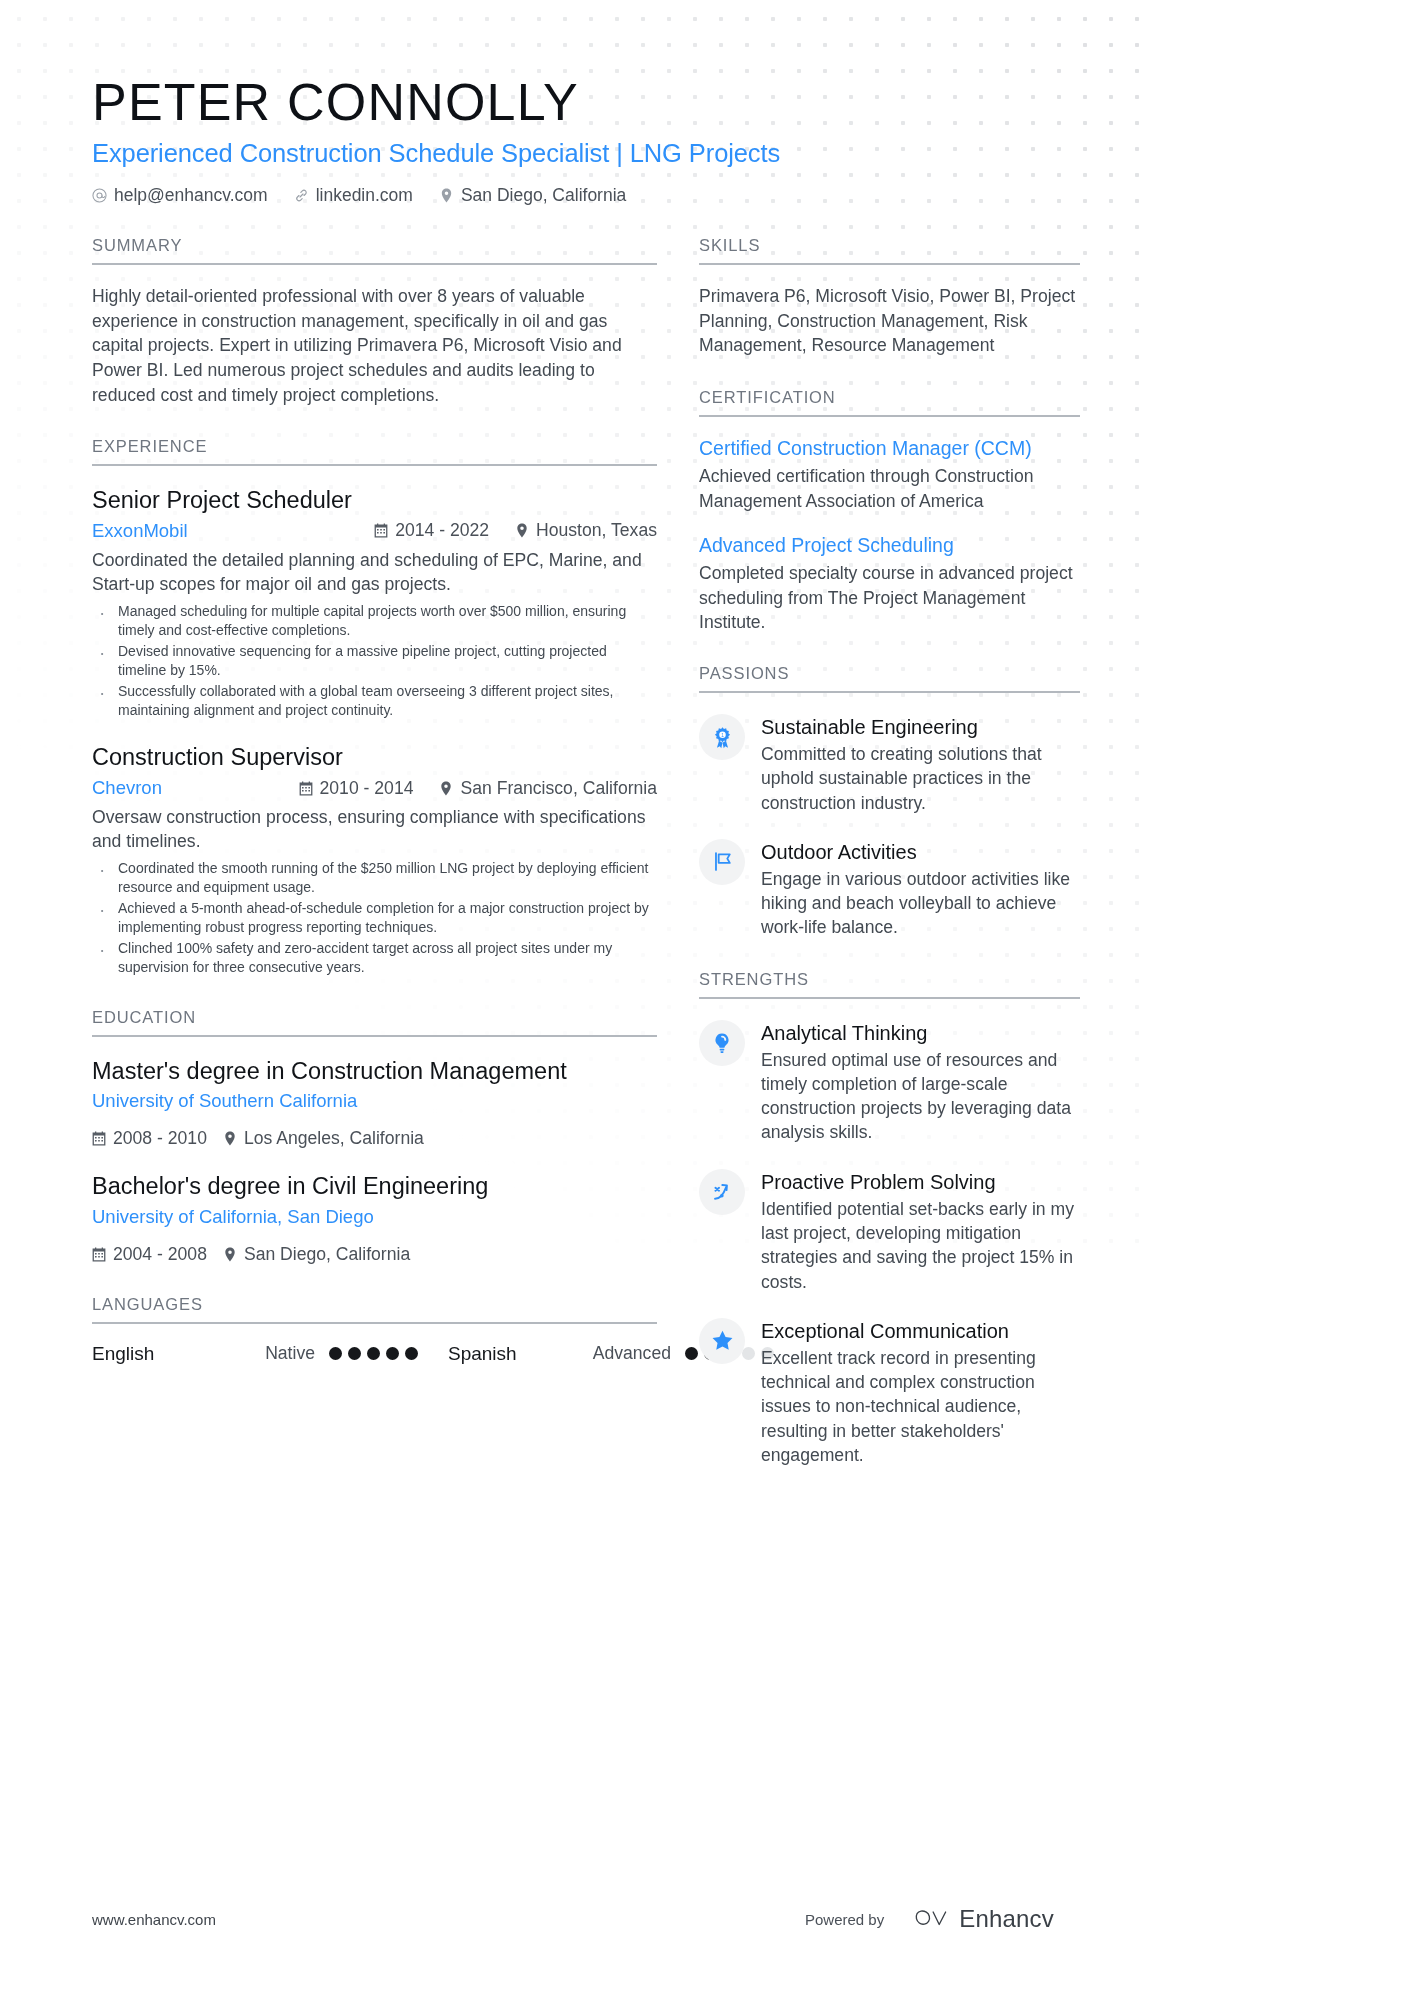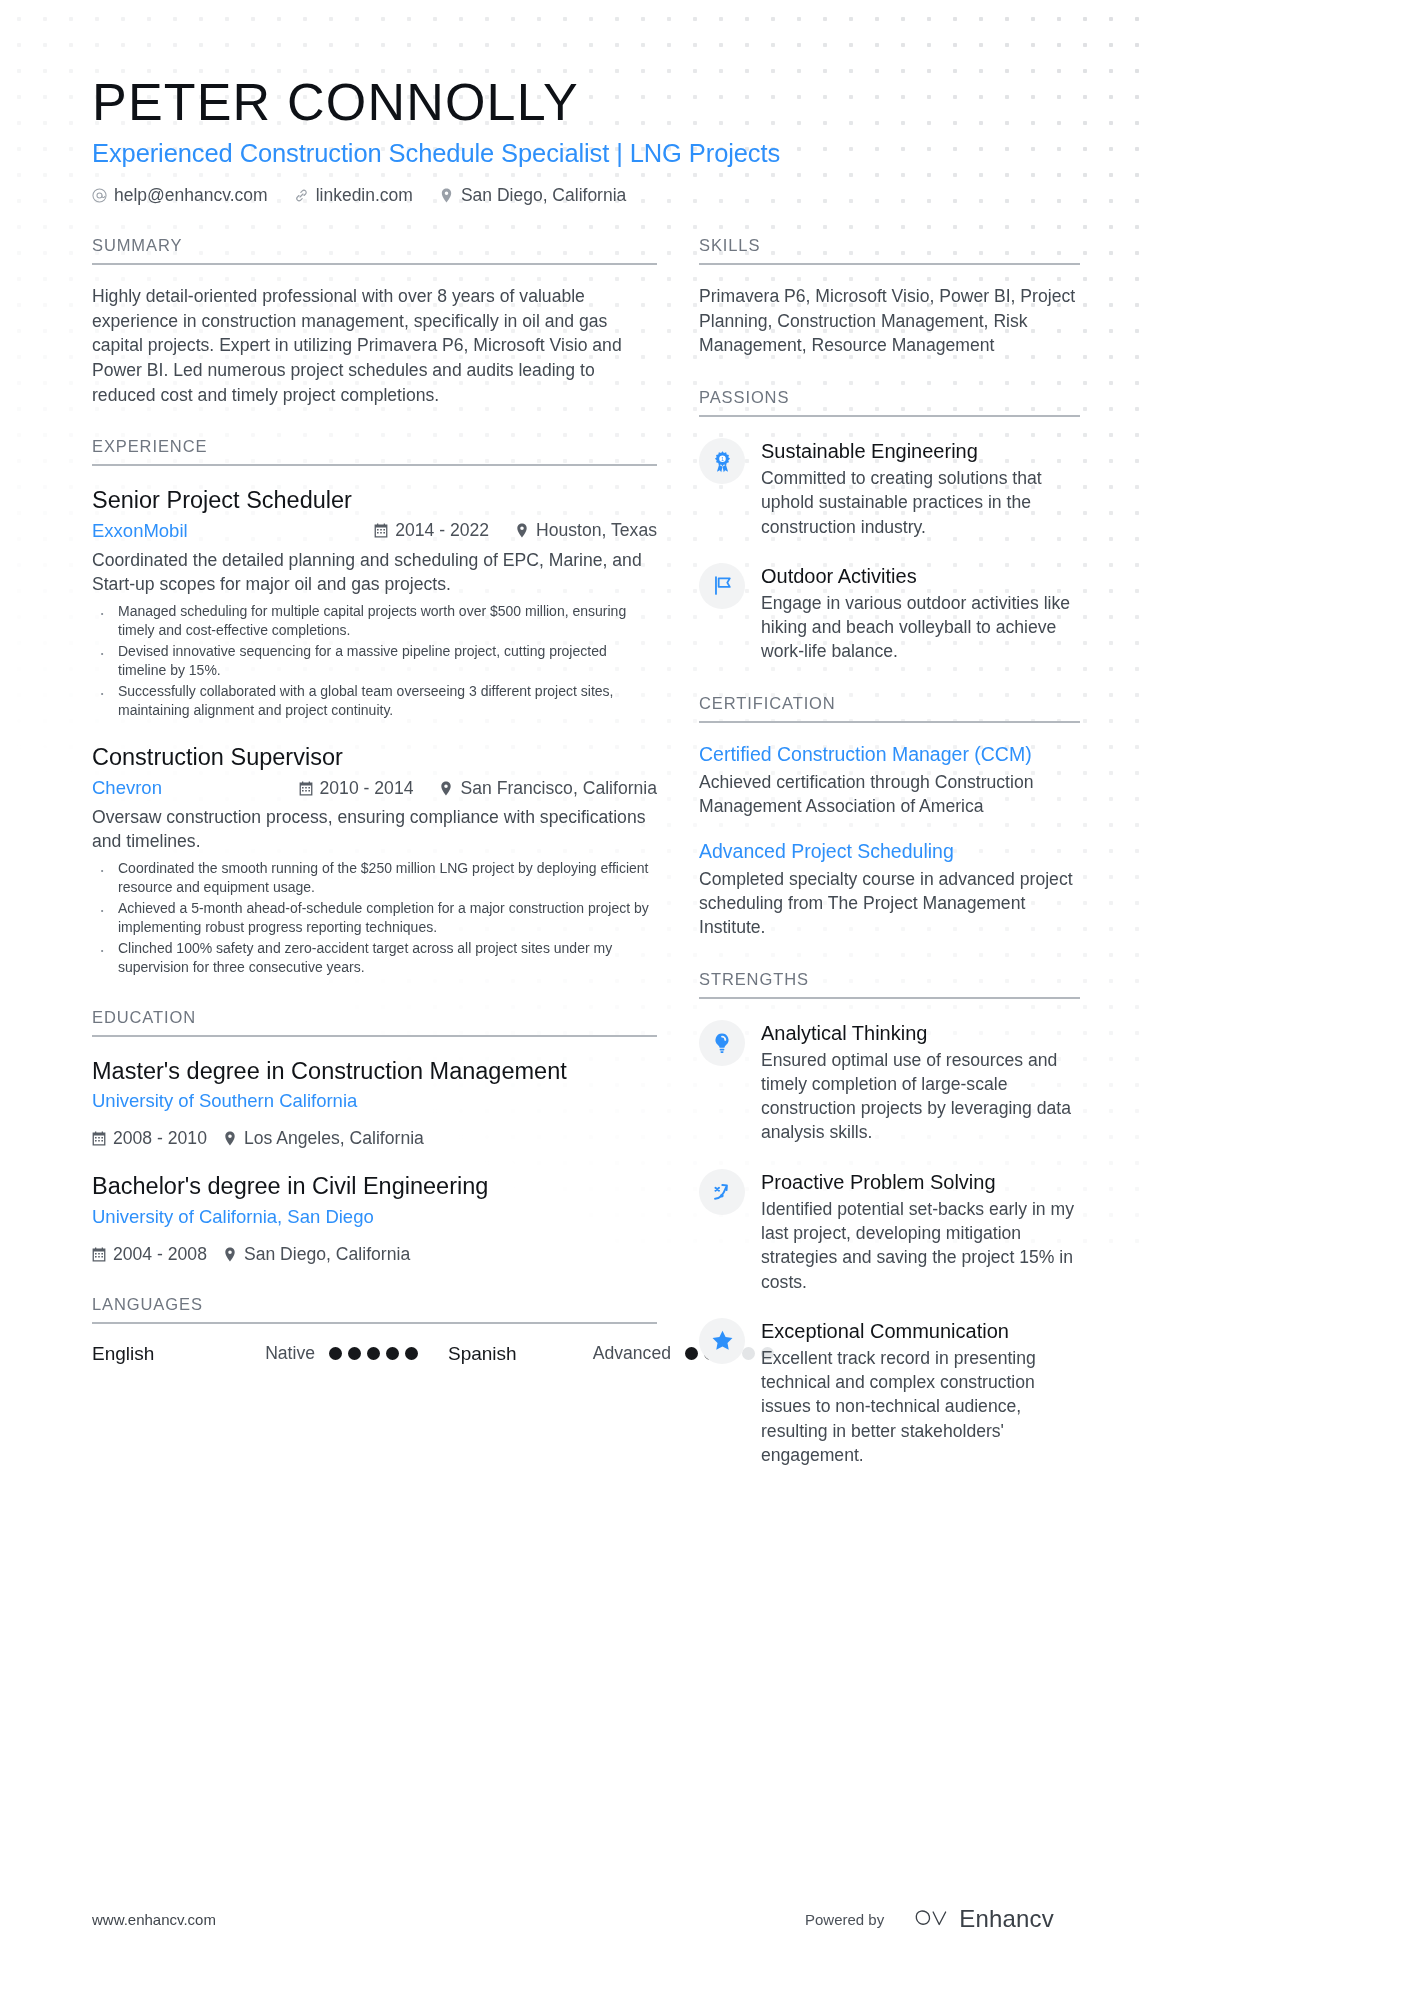--- a/index.html
+++ b/index.html
@@ -520,20 +520,34 @@
       <div class="col-gap"></div>
 
       <div class="col-right">
 
         <div class="sec">
           <div class="sec-head">SKILLS</div>
           <div class="body-text">Primavera P6, Microsoft Visio, Power BI, Project Planning, Construction Management, Risk Management, Resource Management</div>
         </div>
 
         <div class="sec">
+          <div class="sec-head">CERTIFICATION</div>
+
+          <div class="cert-item">
+            <div class="cert-title">Certified Construction Manager (CCM)</div>
+            <div class="cert-desc">Achieved certification through Construction Management Association of America</div>
+          </div>
+
+          <div class="cert-item">
+            <div class="cert-title">Advanced Project Scheduling</div>
+            <div class="cert-desc">Completed specialty course in advanced project scheduling from The Project Management Institute.</div>
+          </div>
+        </div>
+
+        <div class="sec">
           <div class="sec-head">PASSIONS</div>
 
           <div class="icon-item">
             <span class="icon-circle">
               <svg width="23" height="23" viewBox="0 0 24 24" fill="#2e90fa">
                 <path d="M12 1.2 13.5 3 15.8 2.4 16.4 4.7 18.7 5.3 18.1 7.6 19.9 9.1 18.1 10.6 18.7 12.9 16.4 13.5 15.8 15.8 13.5 15.2 12 17 10.5 15.2 8.2 15.8 7.6 13.5 5.3 12.9 5.9 10.6 4.1 9.1 5.9 7.6 5.3 5.3 7.6 4.7 8.2 2.4 10.5 3 Z"></path>
                 <circle cx="12" cy="9.1" r="3.4" fill="#ffffff"></circle>
                 <text x="12" y="11.1" font-size="5" font-family="Liberation Sans, sans-serif" fill="#2e90fa" text-anchor="middle">1</text>
                 <path d="M8.4 15.4 6.2 22.6 9.2 21 10.7 23.2 12 17.6 Z"></path>
                 <path d="M15.6 15.4 17.8 22.6 14.8 21 13.3 23.2 12 17.6 Z"></path>
@@ -549,34 +563,20 @@
             <span class="icon-circle">
               <svg width="23" height="23" viewBox="0 0 24 24" fill="none" stroke="#2e90fa" stroke-width="1.9" stroke-linecap="round" stroke-linejoin="round">
                 <path d="M5.2 3.2 V20.8"></path>
                 <path d="M8 4.6 H19.6 L17 9 L19.6 13.4 H8 Z"></path>
               </svg>
             </span>
             <span class="icon-body">
               <span class="icon-title" style="display:block;">Outdoor Activities</span>
               <span class="icon-desc" style="display:block;">Engage in various outdoor activities like hiking and beach volleyball to achieve work-life balance.</span>
             </span>
-          </div>
-        </div>
-
-        <div class="sec">
-          <div class="sec-head">CERTIFICATION</div>
-
-          <div class="cert-item">
-            <div class="cert-title">Certified Construction Manager (CCM)</div>
-            <div class="cert-desc">Achieved certification through Construction Management Association of America</div>
-          </div>
-
-          <div class="cert-item">
-            <div class="cert-title">Advanced Project Scheduling</div>
-            <div class="cert-desc">Completed specialty course in advanced project scheduling from The Project Management Institute.</div>
           </div>
         </div>
 
         <div class="sec">
           <div class="sec-head">STRENGTHS</div>
 
           <div class="icon-item">
             <span class="icon-circle">
               <svg width="22" height="22" viewBox="0 0 24 24" fill="#2e90fa">
                 <path d="M12 1.6 A7 7 0 0 0 7.6 14.1 C8.6 15 9.2 16 9.4 17.2 H14.6 C14.8 16 15.4 15 16.4 14.1 A7 7 0 0 0 12 1.6 Z M12 4 A4.6 4.6 0 0 1 16.6 8.6 A1 1 0 0 1 14.6 8.6 A2.6 2.6 0 0 0 12 6 A1 1 0 0 1 12 4 Z"></path>

